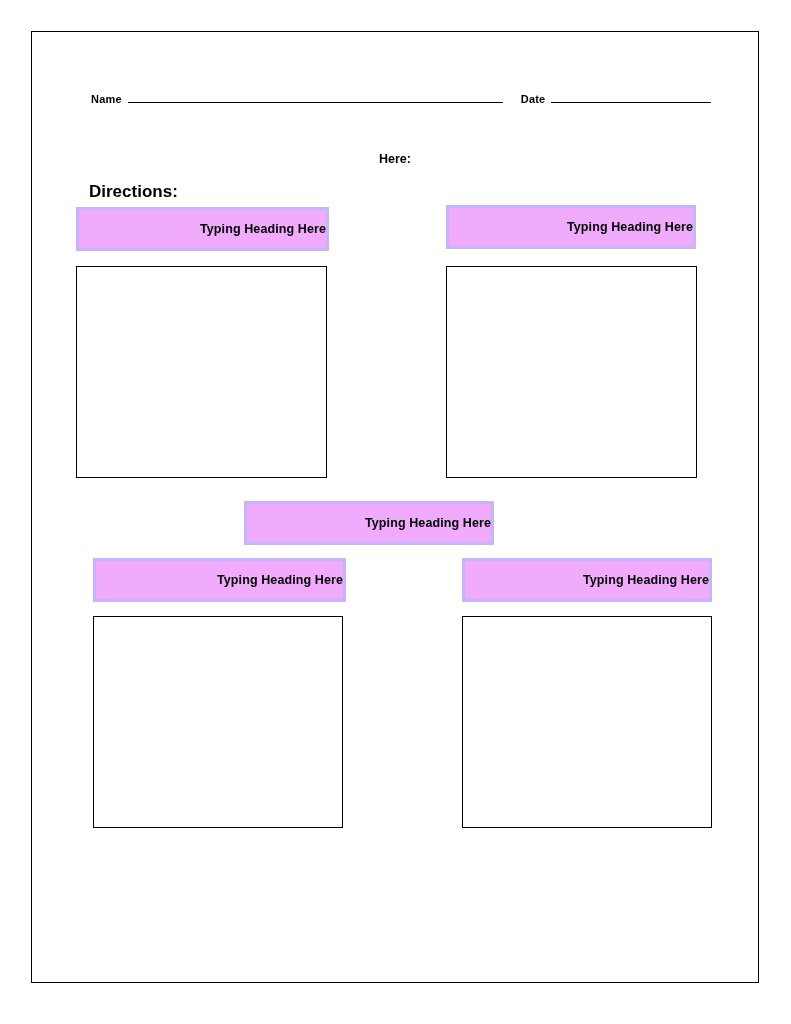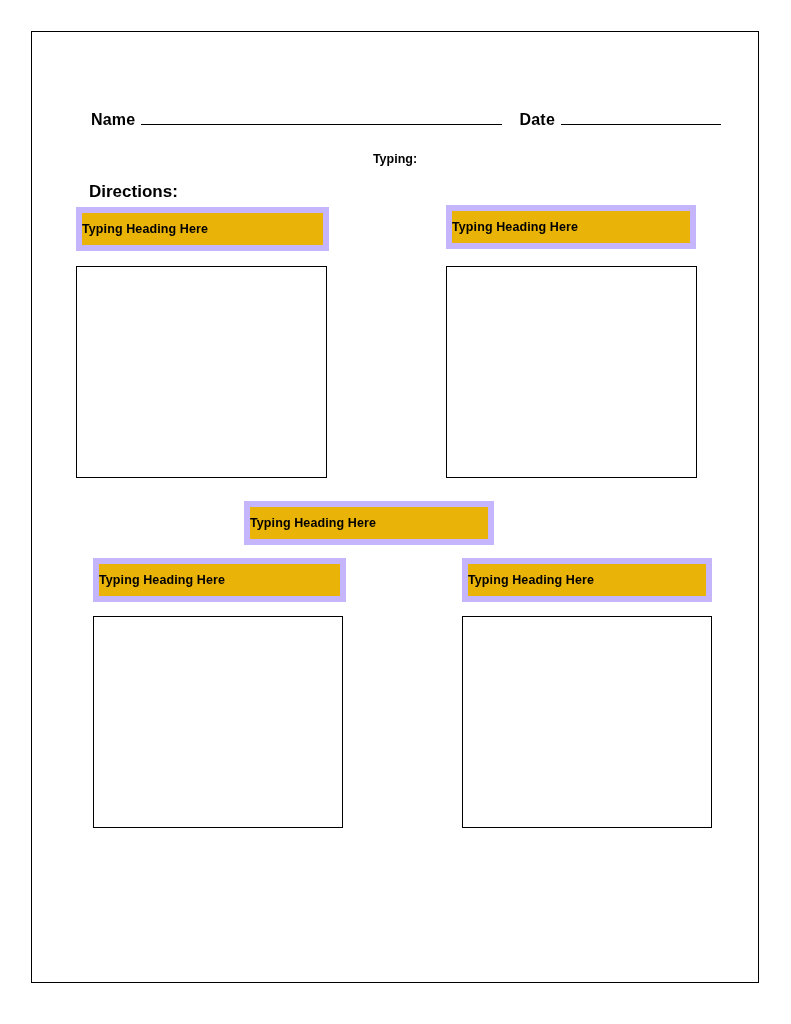--- a/index.html
+++ b/index.html
@@ -30,38 +30,37 @@
   
   .namedate-row {
     position: absolute;
     left: 59px;
     top: 59px;
     width: 630px;
     display: flex;
     align-items: baseline;
   }
   .field-label {
-    font-size: 16px;
+    font-size: 11px;
     font-weight: bold;
     letter-spacing: 0.2px;
     white-space: nowrap;
   }
   .rule {
     display: inline-block;
     border-bottom: 1px solid #000000;
     margin-left: 6px;
     height: 11px;
   }
   .rule-name { width: 375px; }
   .rule-date { width: 160px; }
   .date-group {
     margin-left: 18px;
     display: flex;
     align-items: baseline;
-    margin-top: 20px;
   }
 
   
   .title-line {
     position: absolute;
     top: 120px;
     left: 0;
     width: 100%;
     text-align: center;
     font-size: 12.5px;
@@ -73,25 +72,25 @@
     position: absolute;
     left: 57px;
     top: 150px;
     font-size: 17px;
     font-weight: bold;
   }
 
   
   .heading-box {
     position: absolute;
-    border: 6px solid #c4b5fd;
-    background: #eab308;
+    border: 3px solid #c4b5fd;
+    background: #f0abfc;
     display: flex;
     align-items: center;
-    justify-content: flex-start;
+    justify-content: flex-end;
     box-sizing: border-box;
   }
   .heading-box span {
     font-size: 12.5px;
     font-weight: bold;
     letter-spacing: 0.1px;
   }
 
   
   .draw-box {
@@ -123,21 +122,21 @@
 
   <div class="namedate-row">
     <span class="field-label">Name</span>
     <span class="rule rule-name"></span>
     <span class="date-group">
       <span class="field-label">Date</span>
       <span class="rule rule-date"></span>
     </span>
   </div>
 
-  <div class="title-line">Typing:</div>
+  <div class="title-line">Here:</div>
 
   <div class="directions-line">Directions:</div>
 
   <div class="heading-box" id="hb1">
     <span>Typing Heading Here</span>
   </div>
   <div class="heading-box" id="hb2">
     <span>Typing Heading Here</span>
   </div>
 

